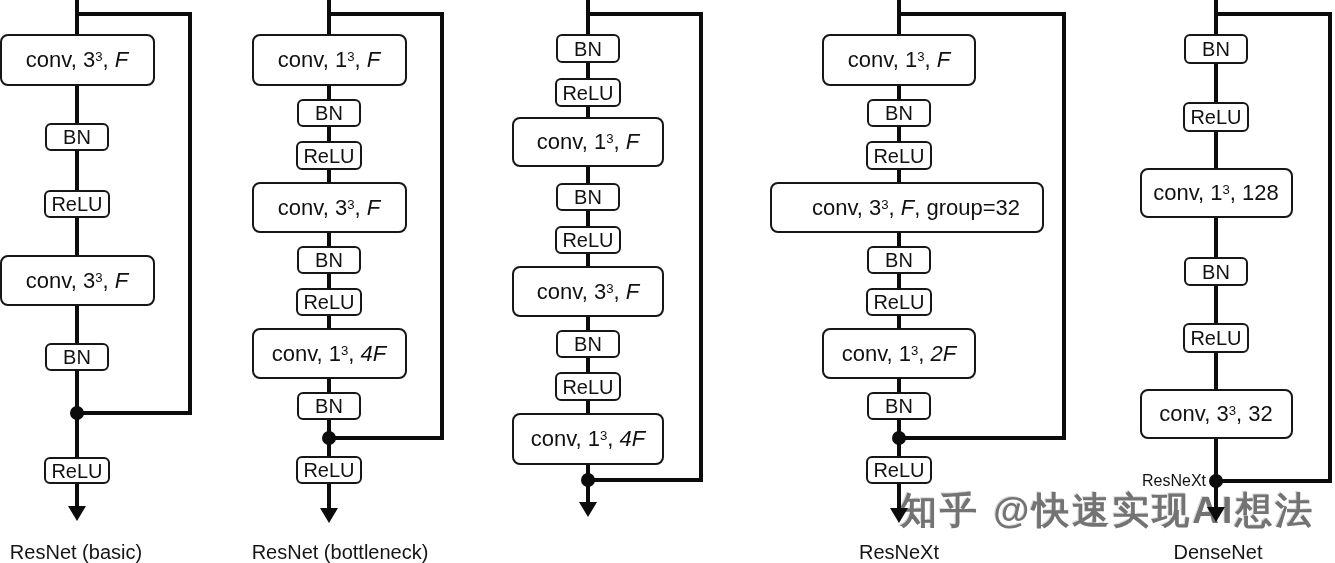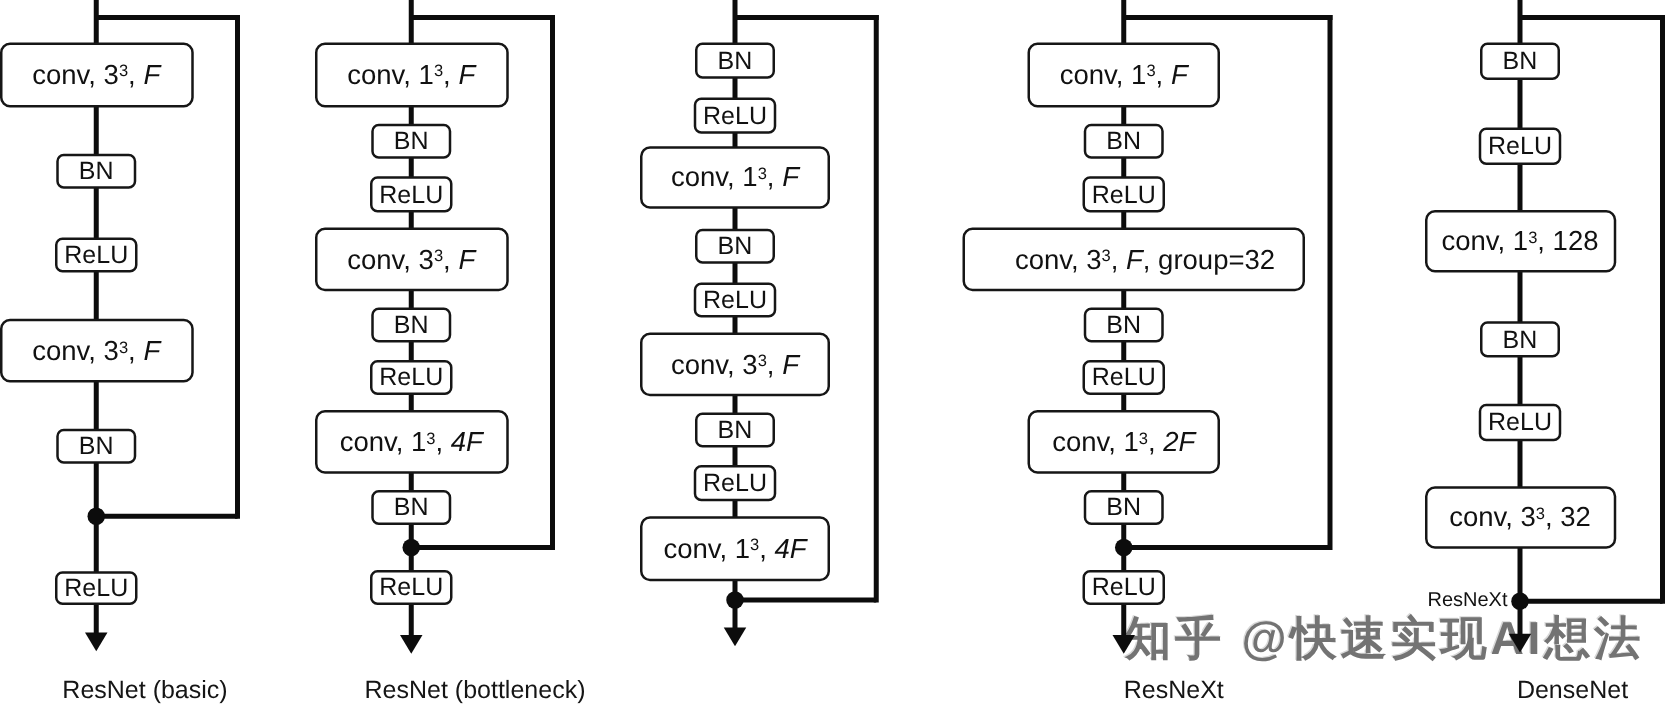--- a/index.html
+++ b/index.html
@@ -44,21 +44,20 @@
   .box.op{font-size:20px;border-radius:6px;}
   .box .txt{white-space:nowrap;line-height:1;}
   .sup{font-size:0.6em;position:relative;top:-0.45em;line-height:0;}
   .it{font-style:italic;}
   .col-label{
     position:absolute;
     transform:translateX(-50%);
     font-size:20px;
     white-space:nowrap;
     color:#151515;
-    margin-left:40px;
   }
   .annotation{
     position:absolute;
     font-size:16px;
     text-align:right;
     white-space:nowrap;
     color:#111;
   }
 </style>
 </head>

